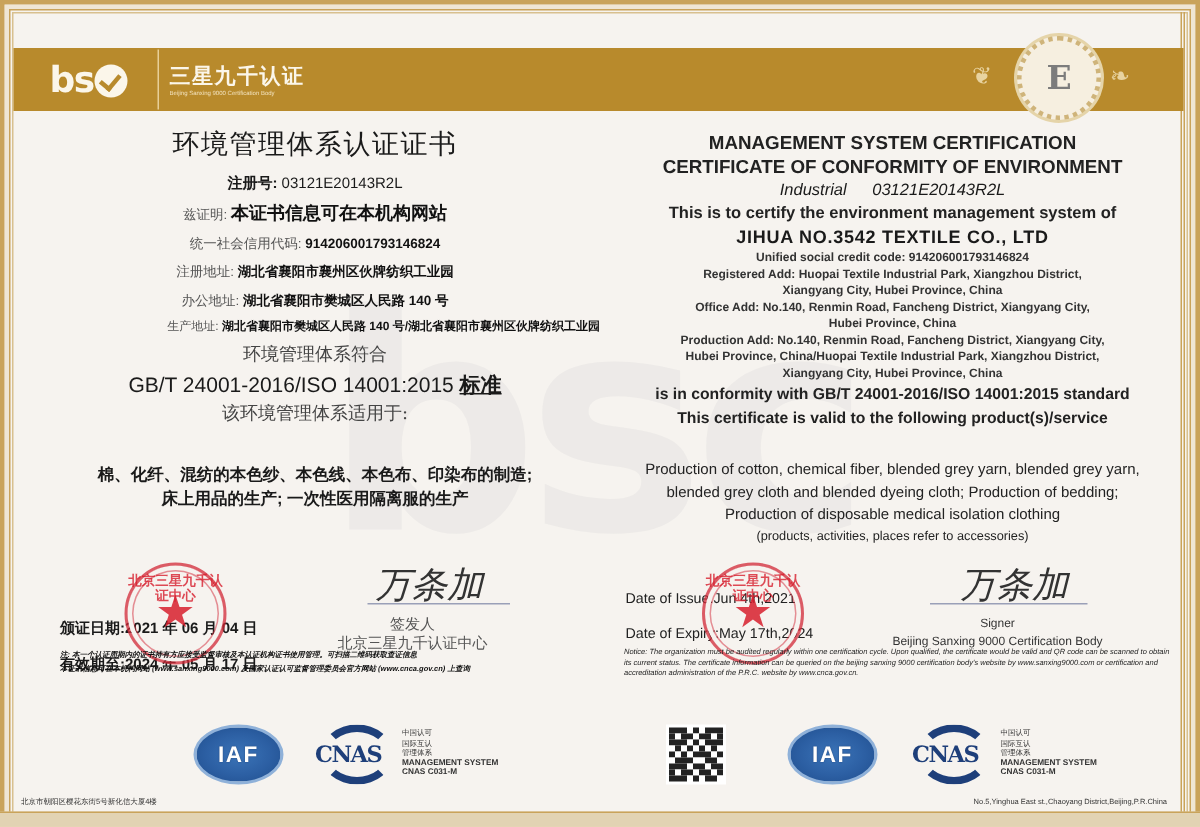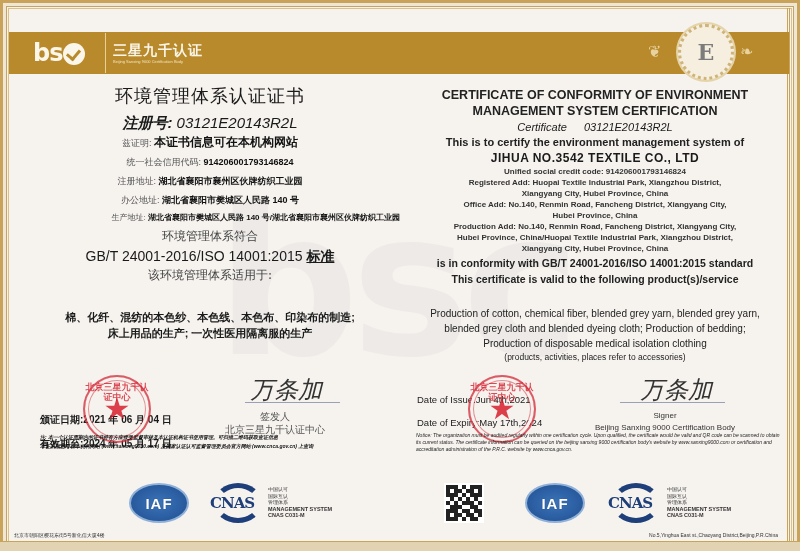--- a/index.html
+++ b/index.html
@@ -73,21 +73,21 @@
     color: rgba(180,180,185,0.13); line-height: 190px; letter-spacing: -8px;
     overflow: hidden; pointer-events: none;
   }
 
   
   .col { position: absolute; top: 80px; text-align: center; }
   .col-cn { left: 20px; width: 380px; }
   .col-en { left: 405px; width: 380px; }
 
   .cn-title { font-size: 18px; font-weight: normal; letter-spacing: 1px; margin-top: 5px; line-height: 22px; }
-  .cn-reg { font-size: 15px; font-style: italic; margin-top: 9px; line-height: 14px; }
+  .cn-reg { font-size: 10px; margin-top: 9px; line-height: 14px; }
   .cn-reg b { font-weight: bold; }
   .cn-line { font-size: 9px; margin-top: 5px; line-height: 14px; color: #555; }
   .cn-line .v { color: #111; font-weight: bold; }
   .cn-line .v.big { font-size: 12px; }
   .cn-line.tight { margin-top: 4px; font-size: 8px; text-align: right; }
   .cn-conform { font-size: 12px; color: #444; margin-top: 4px; line-height: 15px; font-family: "DejaVu Serif", serif; }
   .cn-standard { font-size: 14px; margin-top: 3px; line-height: 18px; }
   .cn-standard b { font-weight: bold; text-decoration: underline; }
   .cn-scope-intro { font-size: 12px; color: #444; margin-top: 3px; line-height: 15px; font-family: "DejaVu Serif", serif; }
   .cn-scope { font-size: 11px; font-weight: bold; margin-top: 26px; line-height: 16px; }
@@ -218,25 +218,25 @@
     <span>GB/T 24001-2016/ISO 14001:2015</span>
     <b>标准</b>
   </div>
   <div class="cn-scope-intro">该环境管理体系适用于:</div>
   <div class="cn-scope">棉、化纤、混纺的本色纱、本色线、本色布、印染布的制造;</div>
   <div class="cn-scope">床上用品的生产; 一次性医用隔离服的生产</div>
 </div>
 
 <div class="col col-en">
   <div class="en-title">
+    <div>MANAGEMENT SYSTEM CERTIFICATION</div>
     <div>CERTIFICATE OF CONFORMITY OF ENVIRONMENT</div>
-    <div>MANAGEMENT SYSTEM CERTIFICATION</div>
   </div>
   <div class="en-cert">
-    <span>Certificate</span>
+    <span>Industrial</span>
     <span>03121E20143R2L</span>
   </div>
   <div class="en-line">This is to certify the environment management system of</div>
   <div class="en-company">JIHUA NO.3542 TEXTILE CO., LTD</div>
   <div class="en-small">Unified social credit code: 914206001793146824</div>
   <div class="en-small">Registered Add: Huopai Textile Industrial Park, Xiangzhou District,</div>
   <div class="en-small">Xiangyang City, Hubei Province, China</div>
   <div class="en-small">Office Add: No.140, Renmin Road, Fancheng District, Xiangyang City,</div>
   <div class="en-small">Hubei Province, China</div>
   <div class="en-small">Production Add: No.140, Renmin Road, Fancheng District, Xiangyang City,</div>

